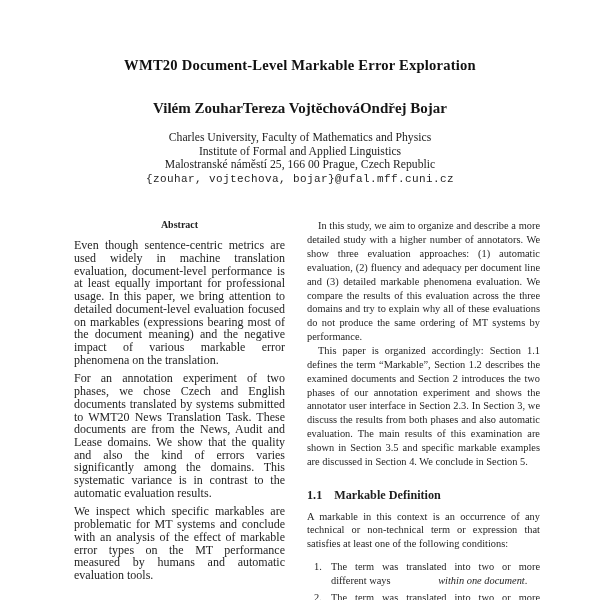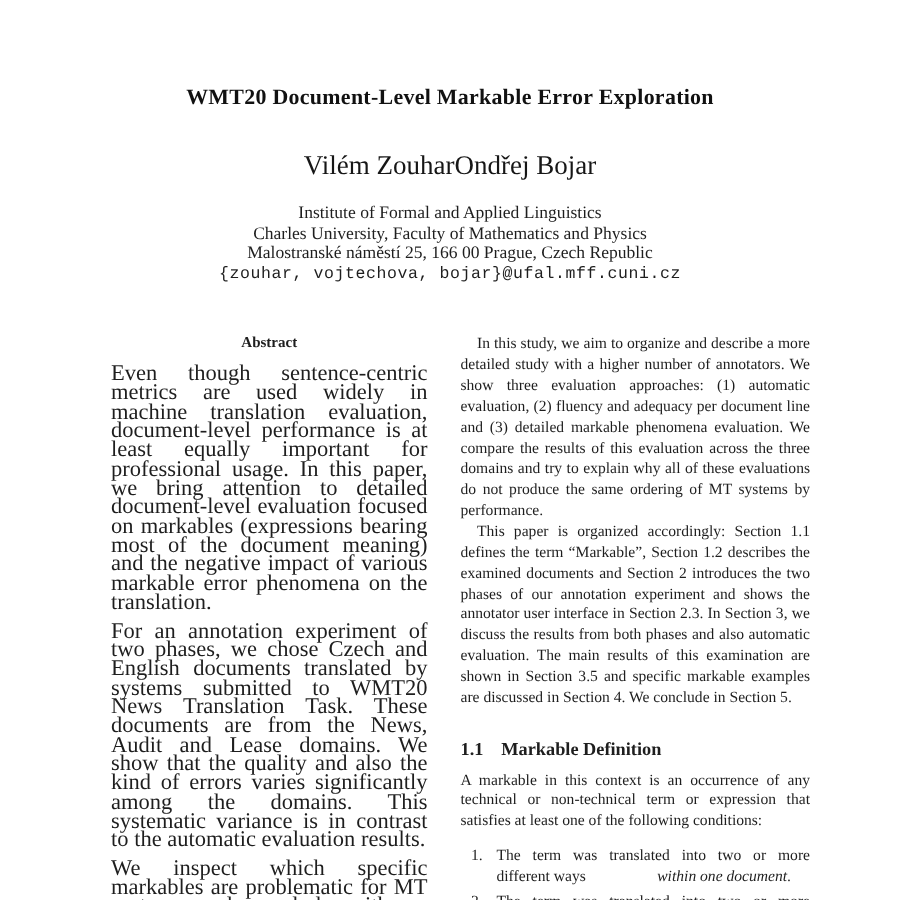--- a/index.html
+++ b/index.html
@@ -14,21 +14,21 @@
 
   
   .header { text-align: center; padding-top: 57px; }
   .title {
     font-size: 14.6px; font-weight: bold; color: #111;
     letter-spacing: 0.2px;
   }
   .authors {
     margin-top: 26px;
     display: flex; justify-content: center; 
-    font-size: 18px; font-weight: normal; color: #161616;
+    font-size: 15px; font-weight: bold; color: #161616;
   }
   .affiliation { margin-top: 14px; font-size: 11.7px; line-height: 13.6px; }
   .email {
     font-family: "Liberation Mono", monospace;
     font-size: 11px; letter-spacing: 0.4px; margin-top: 1px;
   }
 
   
   .columns {
     display: flex;
@@ -38,21 +38,21 @@
   .col-left  { width: 233px; flex: none; }
   .col-right { width: 233px; flex: 1; }
 
   .abstract-heading {
     text-align: center; font-weight: bold; font-size: 10px;
     margin-bottom: 9px;
   }
   .abstract-body { padding: 0 11px; }
   .abstract-body p {
     margin: 0 0 6px 0;
-    font-size: 15px; line-height: 12.7px;
+    font-size: 12px; line-height: 12.7px;
     text-align: justify;
   }
 
   .section-heading {
     font-weight: bold; font-size: 12.2px; margin-top: 14px;
     white-space: nowrap;
   }
   .section-heading .sec-num { display: inline-block; }
   .section-heading.h1 .sec-num  { margin-right: 14px; }
   .section-heading.h2 .sec-num  { margin-right: 12px; }
@@ -80,25 +80,26 @@
 </style>
 </head>
 <body>
 
 <div class="page">
 
   <div class="header">
     <div class="title">WMT20 Document-Level Markable Error Exploration</div>
     <div class="authors">
       <span>Vilém Zouhar</span>
+      <span>Tereza Vojtěchová</span>
       <span>Ondřej Bojar</span>
     </div>
     <div class="affiliation">
+      <div>Charles University, Faculty of Mathematics and Physics</div>
       <div>Institute of Formal and Applied Linguistics</div>
-      <div>Charles University, Faculty of Mathematics and Physics</div>
       <div>Malostranské náměstí 25, 166 00 Prague, Czech Republic</div>
       <div class="email">{zouhar, vojtechova, bojar}@ufal.mff.cuni.cz</div>
     </div>
   </div>
 
   <div class="columns">
 
     <div class="col-left">
       <div class="abstract-heading">Abstract</div>
       <div class="abstract-body">

